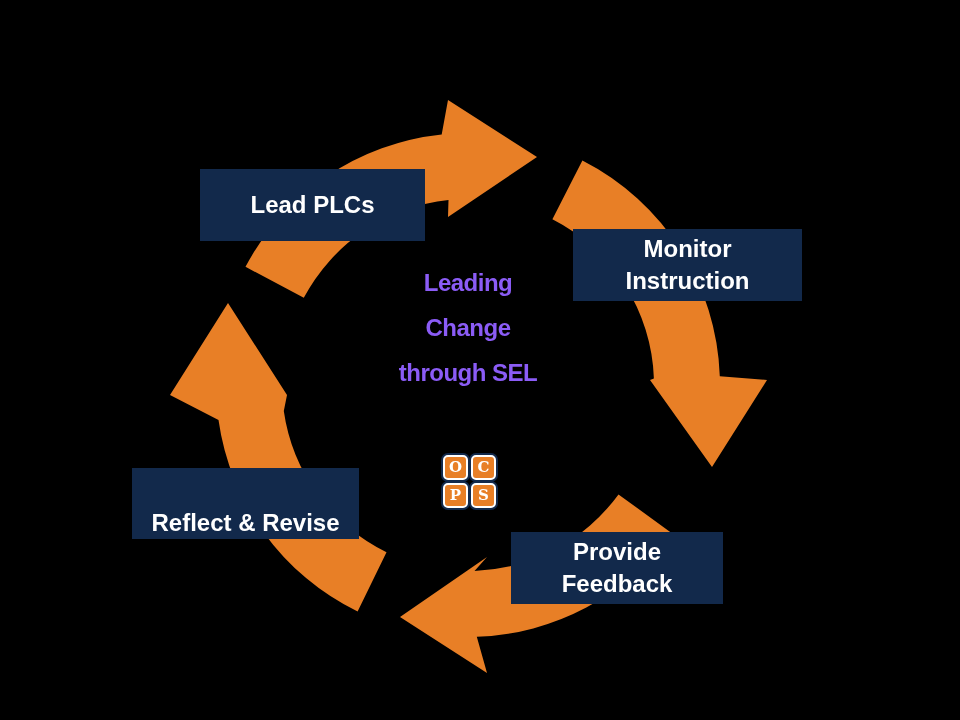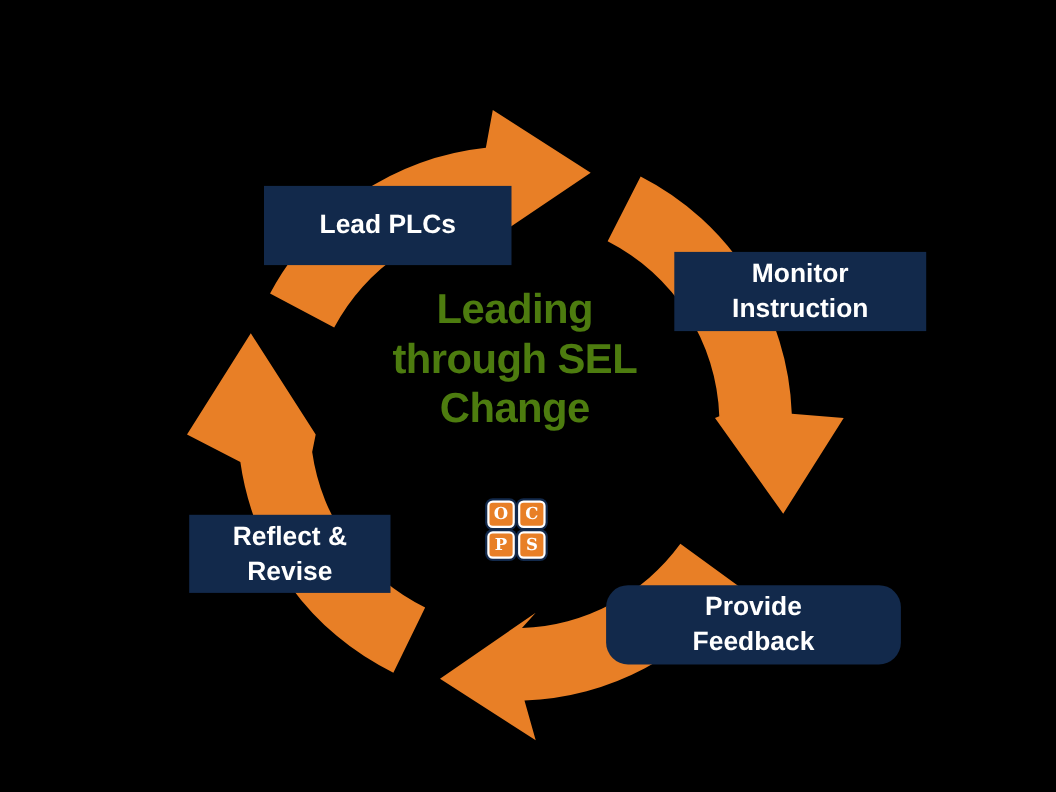--- a/index.html
+++ b/index.html
@@ -27,39 +27,38 @@
     background: #12294B;
     color: #FFFFFF;
     display: flex;
     align-items: center;
     justify-content: center;
     text-align: center;
     font-weight: bold;
     font-size: 24px;
     line-height: 32px;
     z-index: 3;
-    margin-left: 40px;
   }
   .step-box .label-inner { display: inline-block; }
   .box-lead     { left: 200px; top: 169px; width: 225px; height: 72px; }
   .box-monitor  { left: 573px; top: 229px; width: 229px; height: 72px; text-align: center; }
-  .box-provide  { left: 511px; top: 532px; width: 268px; height: 72px; border-radius: 20px; }
-  .box-reflect  { left: 132px; top: 468px; width: 183px; height: 71px; }
+  .box-provide  { left: 511px; top: 532px; width: 212px; height: 72px; }
+  .box-reflect  { left: 132px; top: 468px; width: 227px; height: 71px; align-items: flex-end; }
   .box-monitor .label-inner,
   .box-provide .label-inner { max-width: 160px; }
 
   .center-title {
     position: absolute;
     left: 308px;
     top: 260px;
     width: 320px;
     text-align: center;
-    color: #4d7c0f;
+    color: #8b5cf6;
     font-weight: bold;
-    font-size: 38px;
+    font-size: 24px;
     line-height: 45px;
     letter-spacing: -0.5px;
     z-index: 2;
   }
 
   .ocps-logo {
     position: absolute;
     left: 443px;
     top: 455px;
     width: 56px;
@@ -99,22 +98,22 @@
 
     <path d="M 582.4 160.4 A 252 252 0 0 1 719.8 376.2 L 767 380 L 712 467 L 650 380 L 653.9 378.5 A 186 186 0 0 0 552.4 219.3 Z" fill="#E87F26"></path>
 
     <path d="M 671.9 533.2 A 252 252 0 0 1 476.8 636.8 L 487 673 L 400 617 L 487 557 L 474.5 570.9 A 186 186 0 0 0 618.5 494.4 Z" fill="#E87F26"></path>
 
     <path d="M 357.6 611.5 A 252 252 0 0 1 218.5 420.1 L 170 395 L 228 303 L 287 395 L 283.8 410.9 A 186 186 0 0 0 386.5 552.2 Z" fill="#E87F26"></path>
   </svg>
 
   <div class="center-title">
     <div>Leading</div>
+    <div>Change</div>
     <div>through SEL</div>
-    <div>Change</div>
   </div>
 
   <div class="step-box box-lead">
     <span class="label-inner">Lead PLCs</span>
   </div>
 
   <div class="step-box box-monitor">
     <span class="label-inner">Monitor Instruction</span>
   </div>
 

